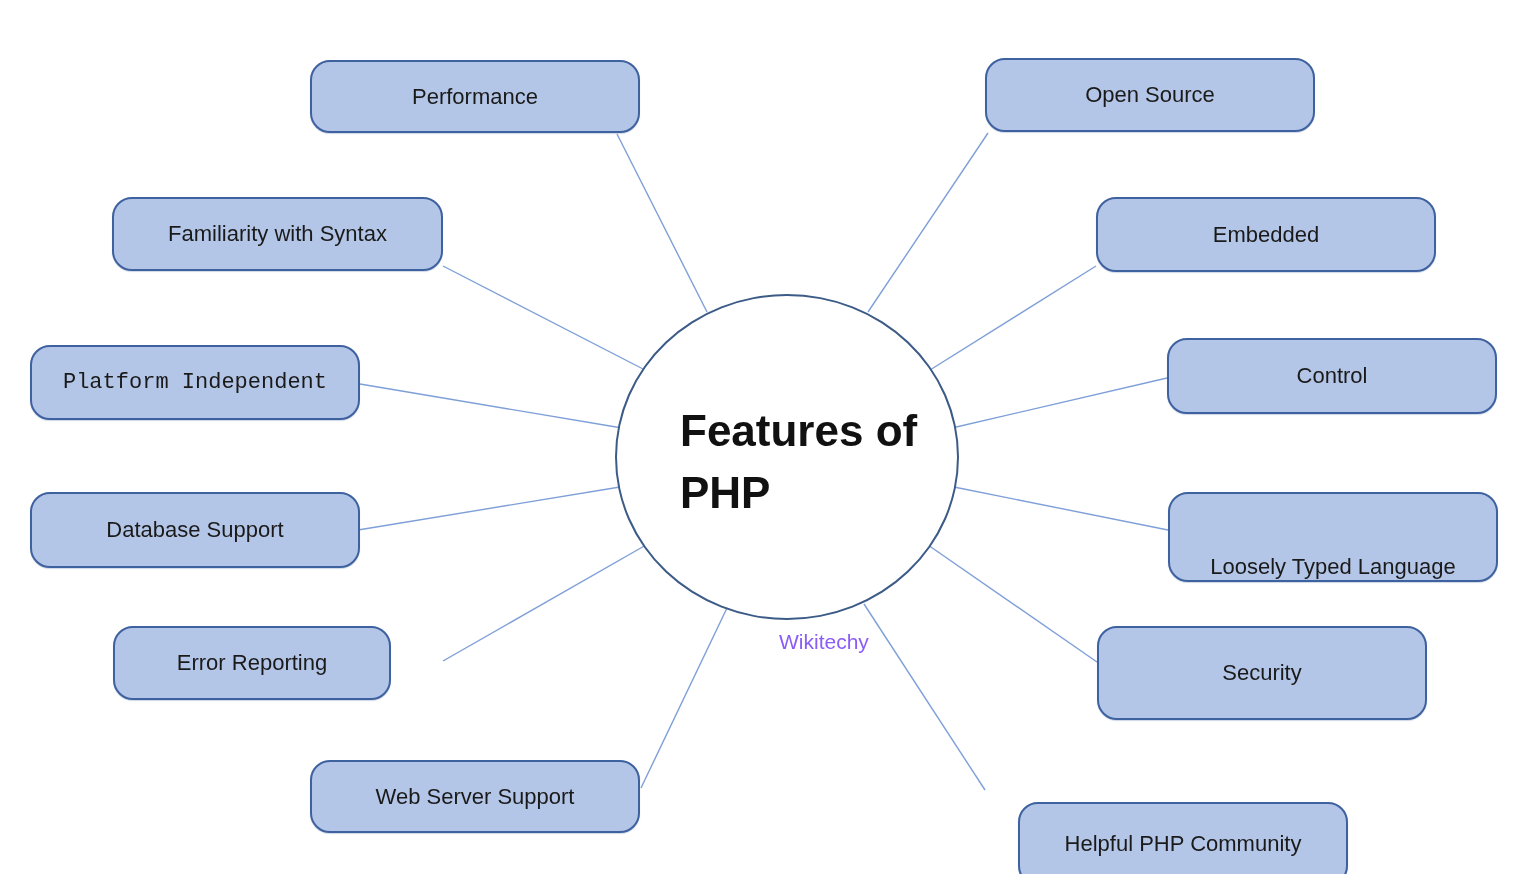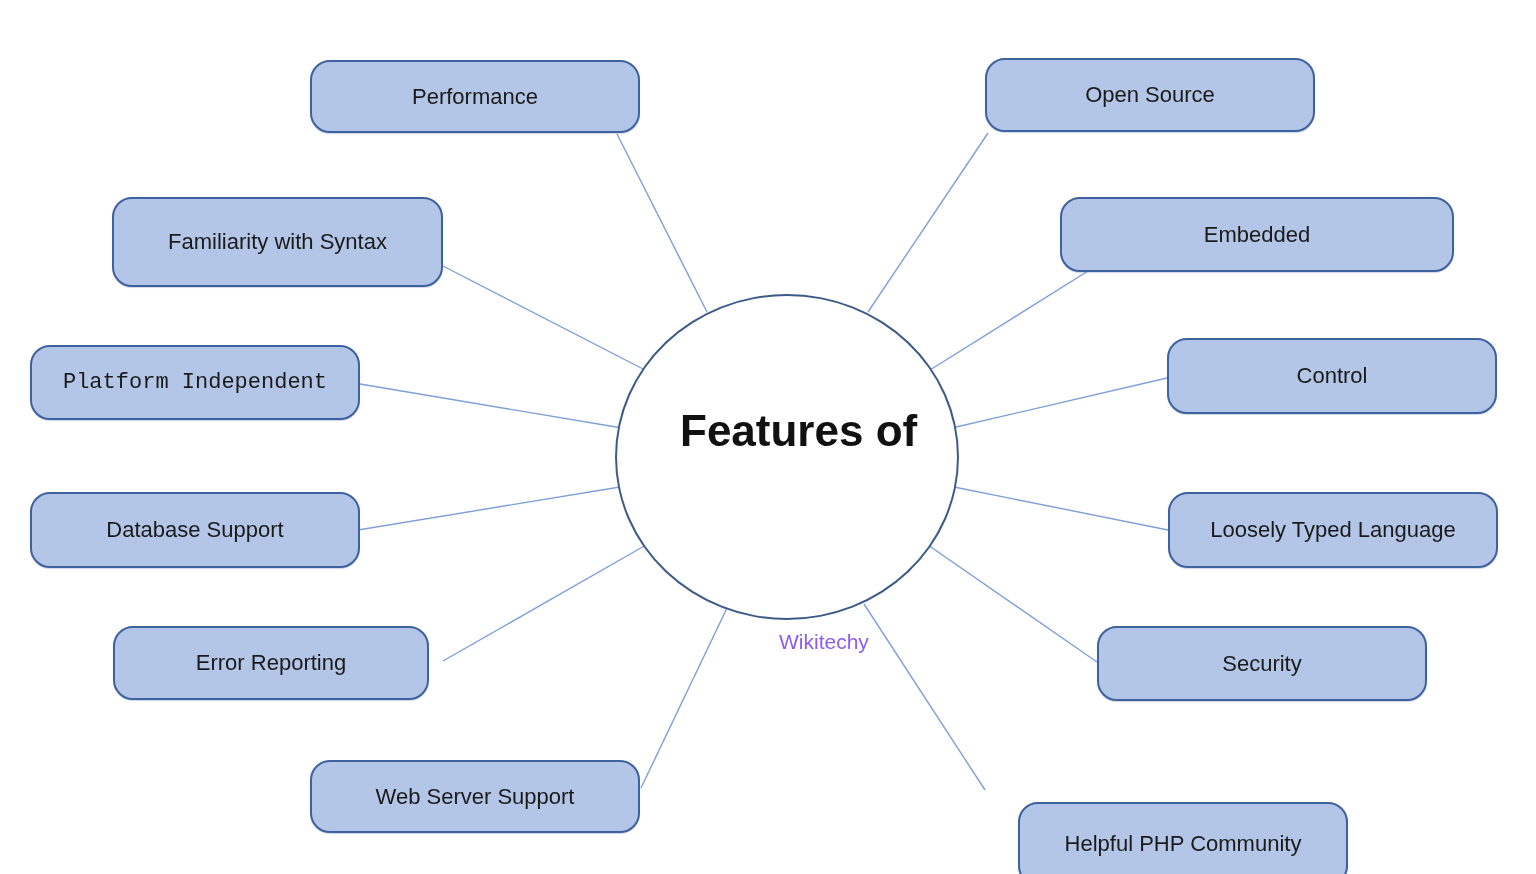--- a/index.html
+++ b/index.html
@@ -82,56 +82,57 @@
       <line x1="1167" y1="378" x2="952" y2="428" stroke="#7e9fd8" stroke-width="1.4"></line>
       <line x1="1168" y1="530" x2="954" y2="487" stroke="#7e9fd8" stroke-width="1.4"></line>
       <line x1="1097" y1="662" x2="928" y2="545" stroke="#7e9fd8" stroke-width="1.4"></line>
       <line x1="985" y1="790" x2="864" y2="604" stroke="#7e9fd8" stroke-width="1.4"></line>
     </svg>
 
   <div id="nodes-layer">
       <div class="node" style="left: 310px; top: 60px; width: 330px; height: 73px;">
     <span class="node-label">Performance</span>
   </div>
-      <div class="node" style="left: 112px; top: 197px; width: 331px; height: 90px;">
+      <div class="node" style="left: 112px; top: 197px; width: 331px; height: 74px;">
     <span class="node-label">Familiarity with Syntax</span>
   </div>
       <div class="node" style="left: 30px; top: 345px; width: 330px; height: 75px; font-family: Liberation Mono, monospace;">
     <span class="node-label">Platform Independent</span>
   </div>
       <div class="node" style="left: 30px; top: 492px; width: 330px; height: 76px;">
     <span class="node-label">Database Support</span>
   </div>
-      <div class="node" style="left: 113px; top: 626px; width: 316px; height: 74px;">
+      <div class="node" style="left: 113px; top: 626px; width: 278px; height: 74px;">
     <span class="node-label">Error Reporting</span>
   </div>
       <div class="node" style="left: 310px; top: 760px; width: 330px; height: 73px;">
     <span class="node-label">Web Server Support</span>
   </div>
       <div class="node" style="left: 985px; top: 58px; width: 330px; height: 74px;">
     <span class="node-label">Open Source</span>
   </div>
-      <div class="node" style="left: 1060px; top: 197px; width: 394px; height: 75px;">
+      <div class="node" style="left: 1096px; top: 197px; width: 340px; height: 75px;">
     <span class="node-label">Embedded</span>
   </div>
       <div class="node" style="left: 1167px; top: 338px; width: 330px; height: 76px;">
     <span class="node-label">Control</span>
   </div>
-      <div class="node" style="left: 1168px; top: 492px; width: 330px; height: 76px;">
+      <div class="node" style="left: 1168px; top: 492px; width: 330px; height: 90px; align-items: flex-end;">
     <span class="node-label">Loosely Typed Language</span>
   </div>
-      <div class="node" style="left: 1097px; top: 626px; width: 330px; height: 75px;">
+      <div class="node" style="left: 1097px; top: 626px; width: 330px; height: 94px;">
     <span class="node-label">Security</span>
   </div>
       <div class="node" style="left: 1018px; top: 758px; width: 330px; height: 84px; margin-top: 44px;">
     <span class="node-label">Helpful PHP Community</span>
   </div>
     </div>
 
   <div id="center-circle">
     <div id="center-title">
       <div>Features of</div>
+      <div>PHP</div>
     </div>
   </div>
 
   <div id="watermark">Wikitechy</div>
 
 </div>
 
 </body></html>

